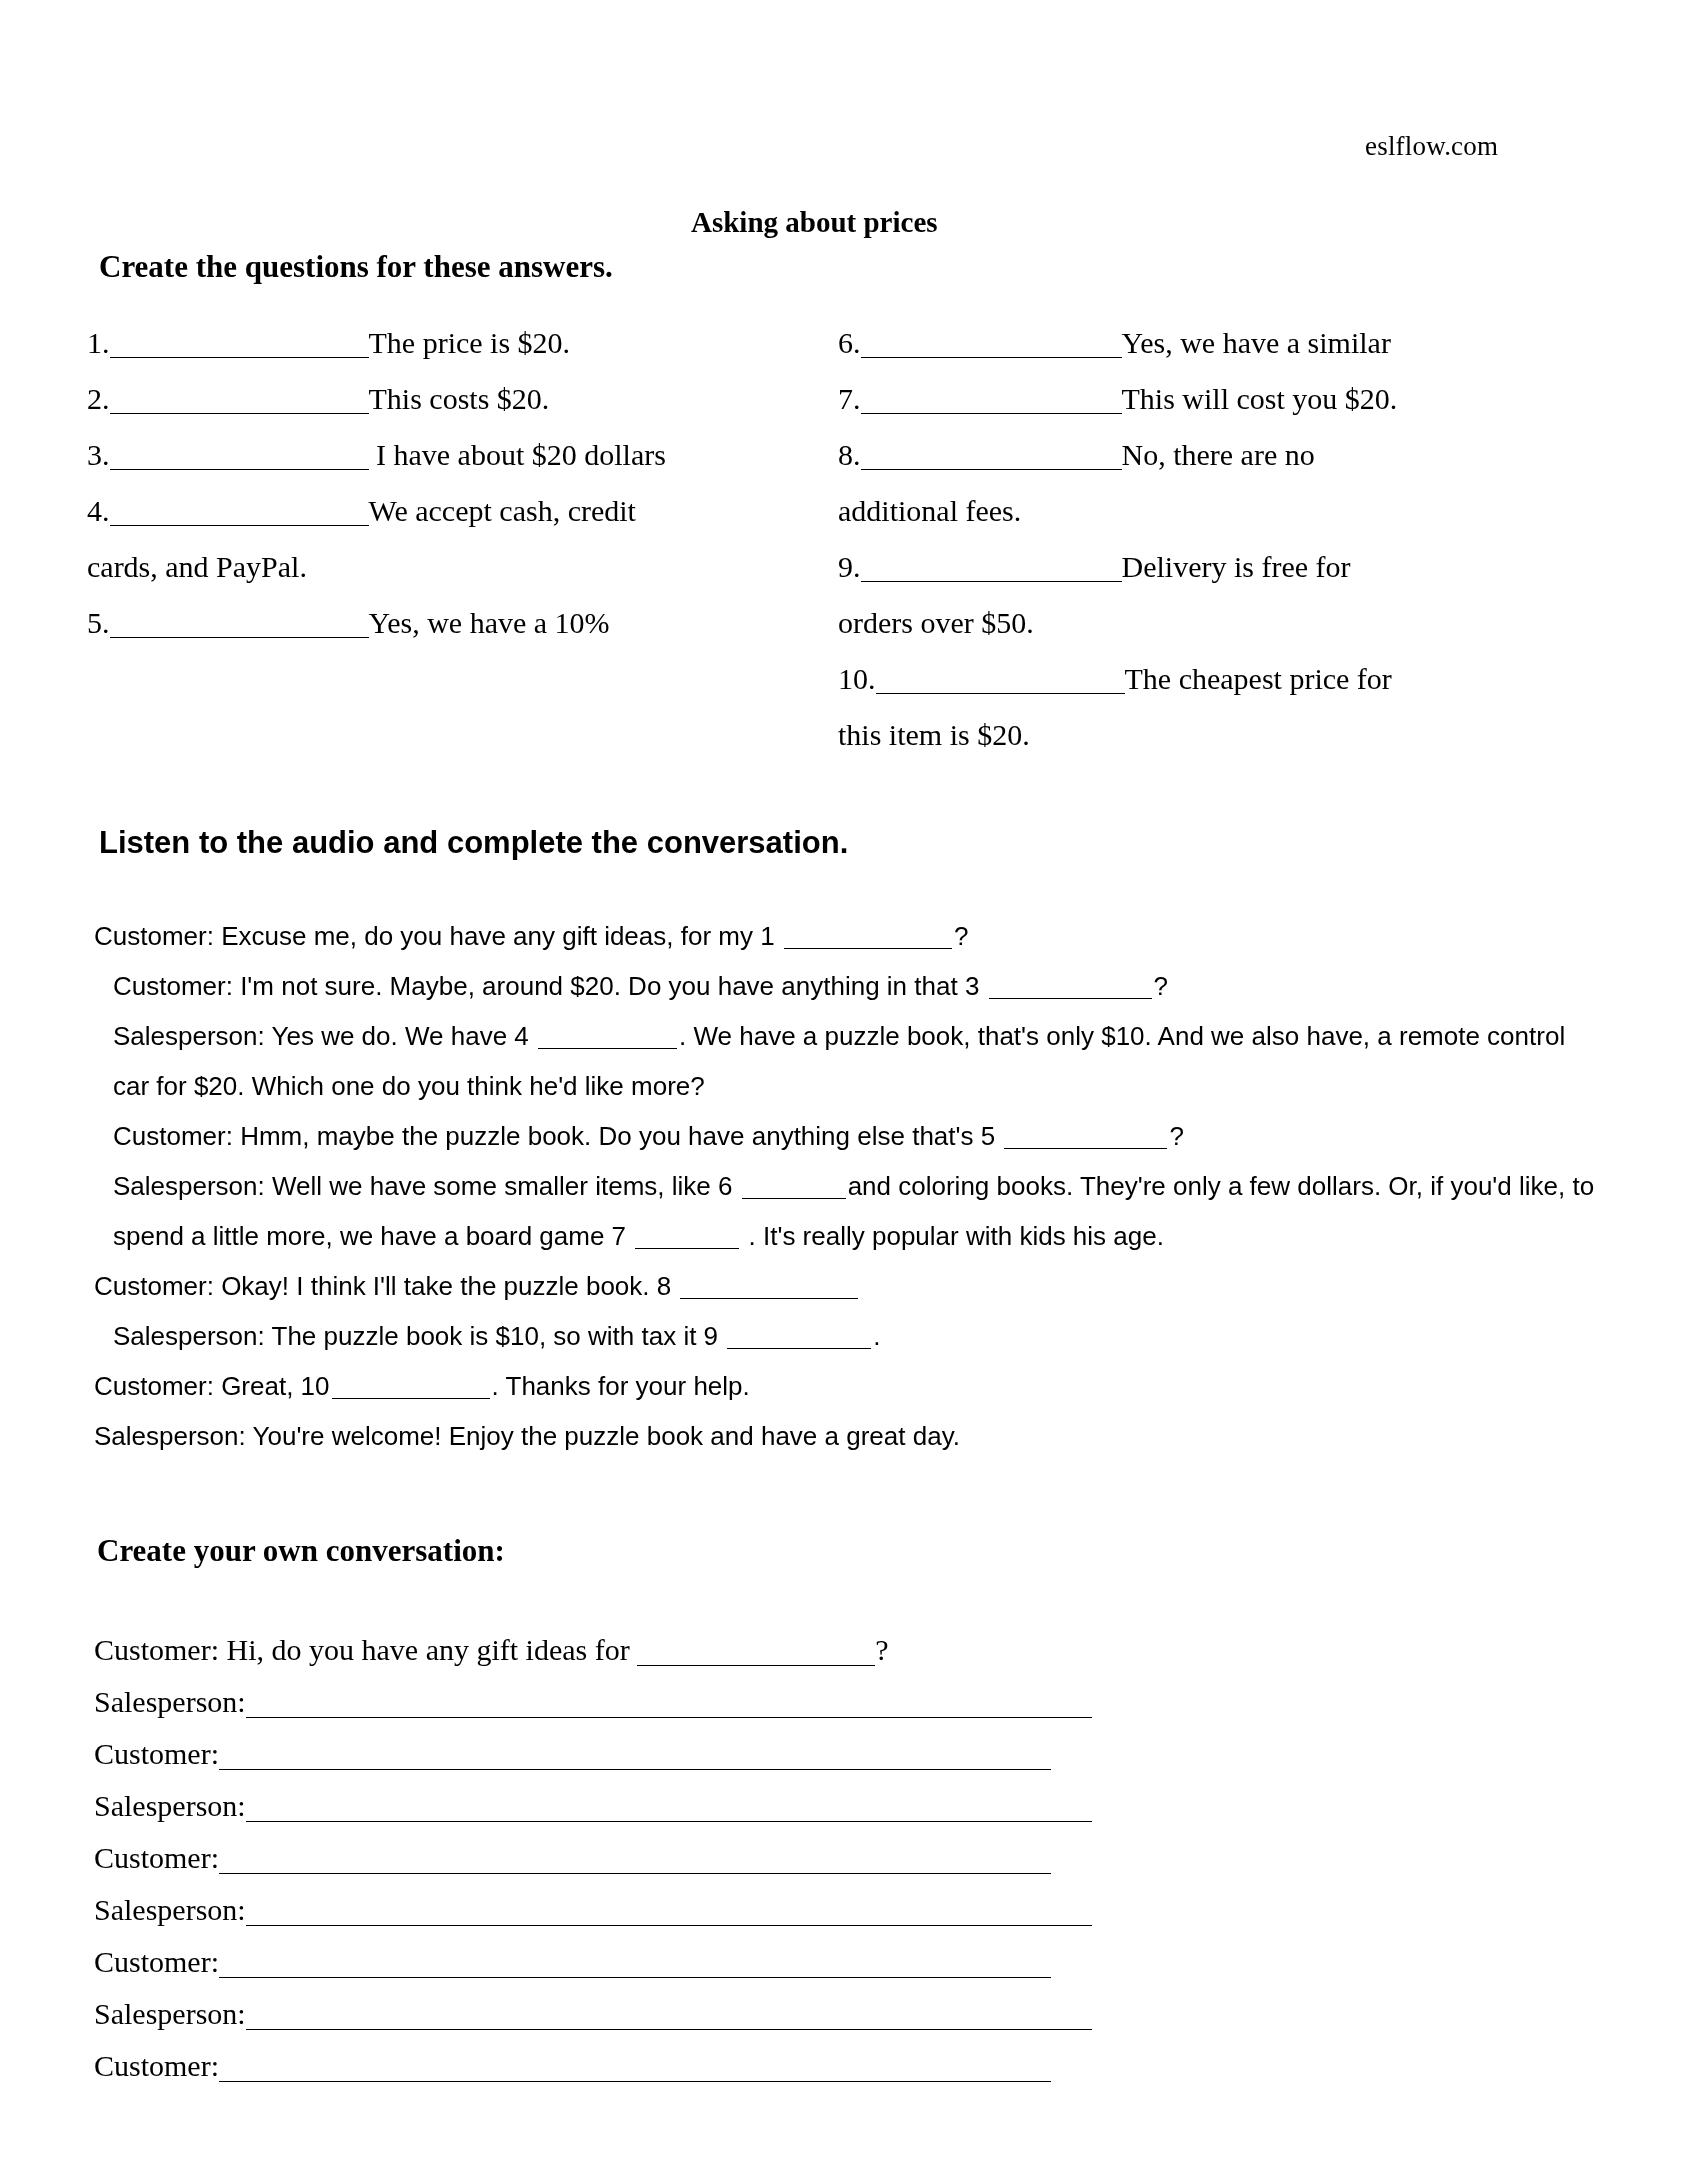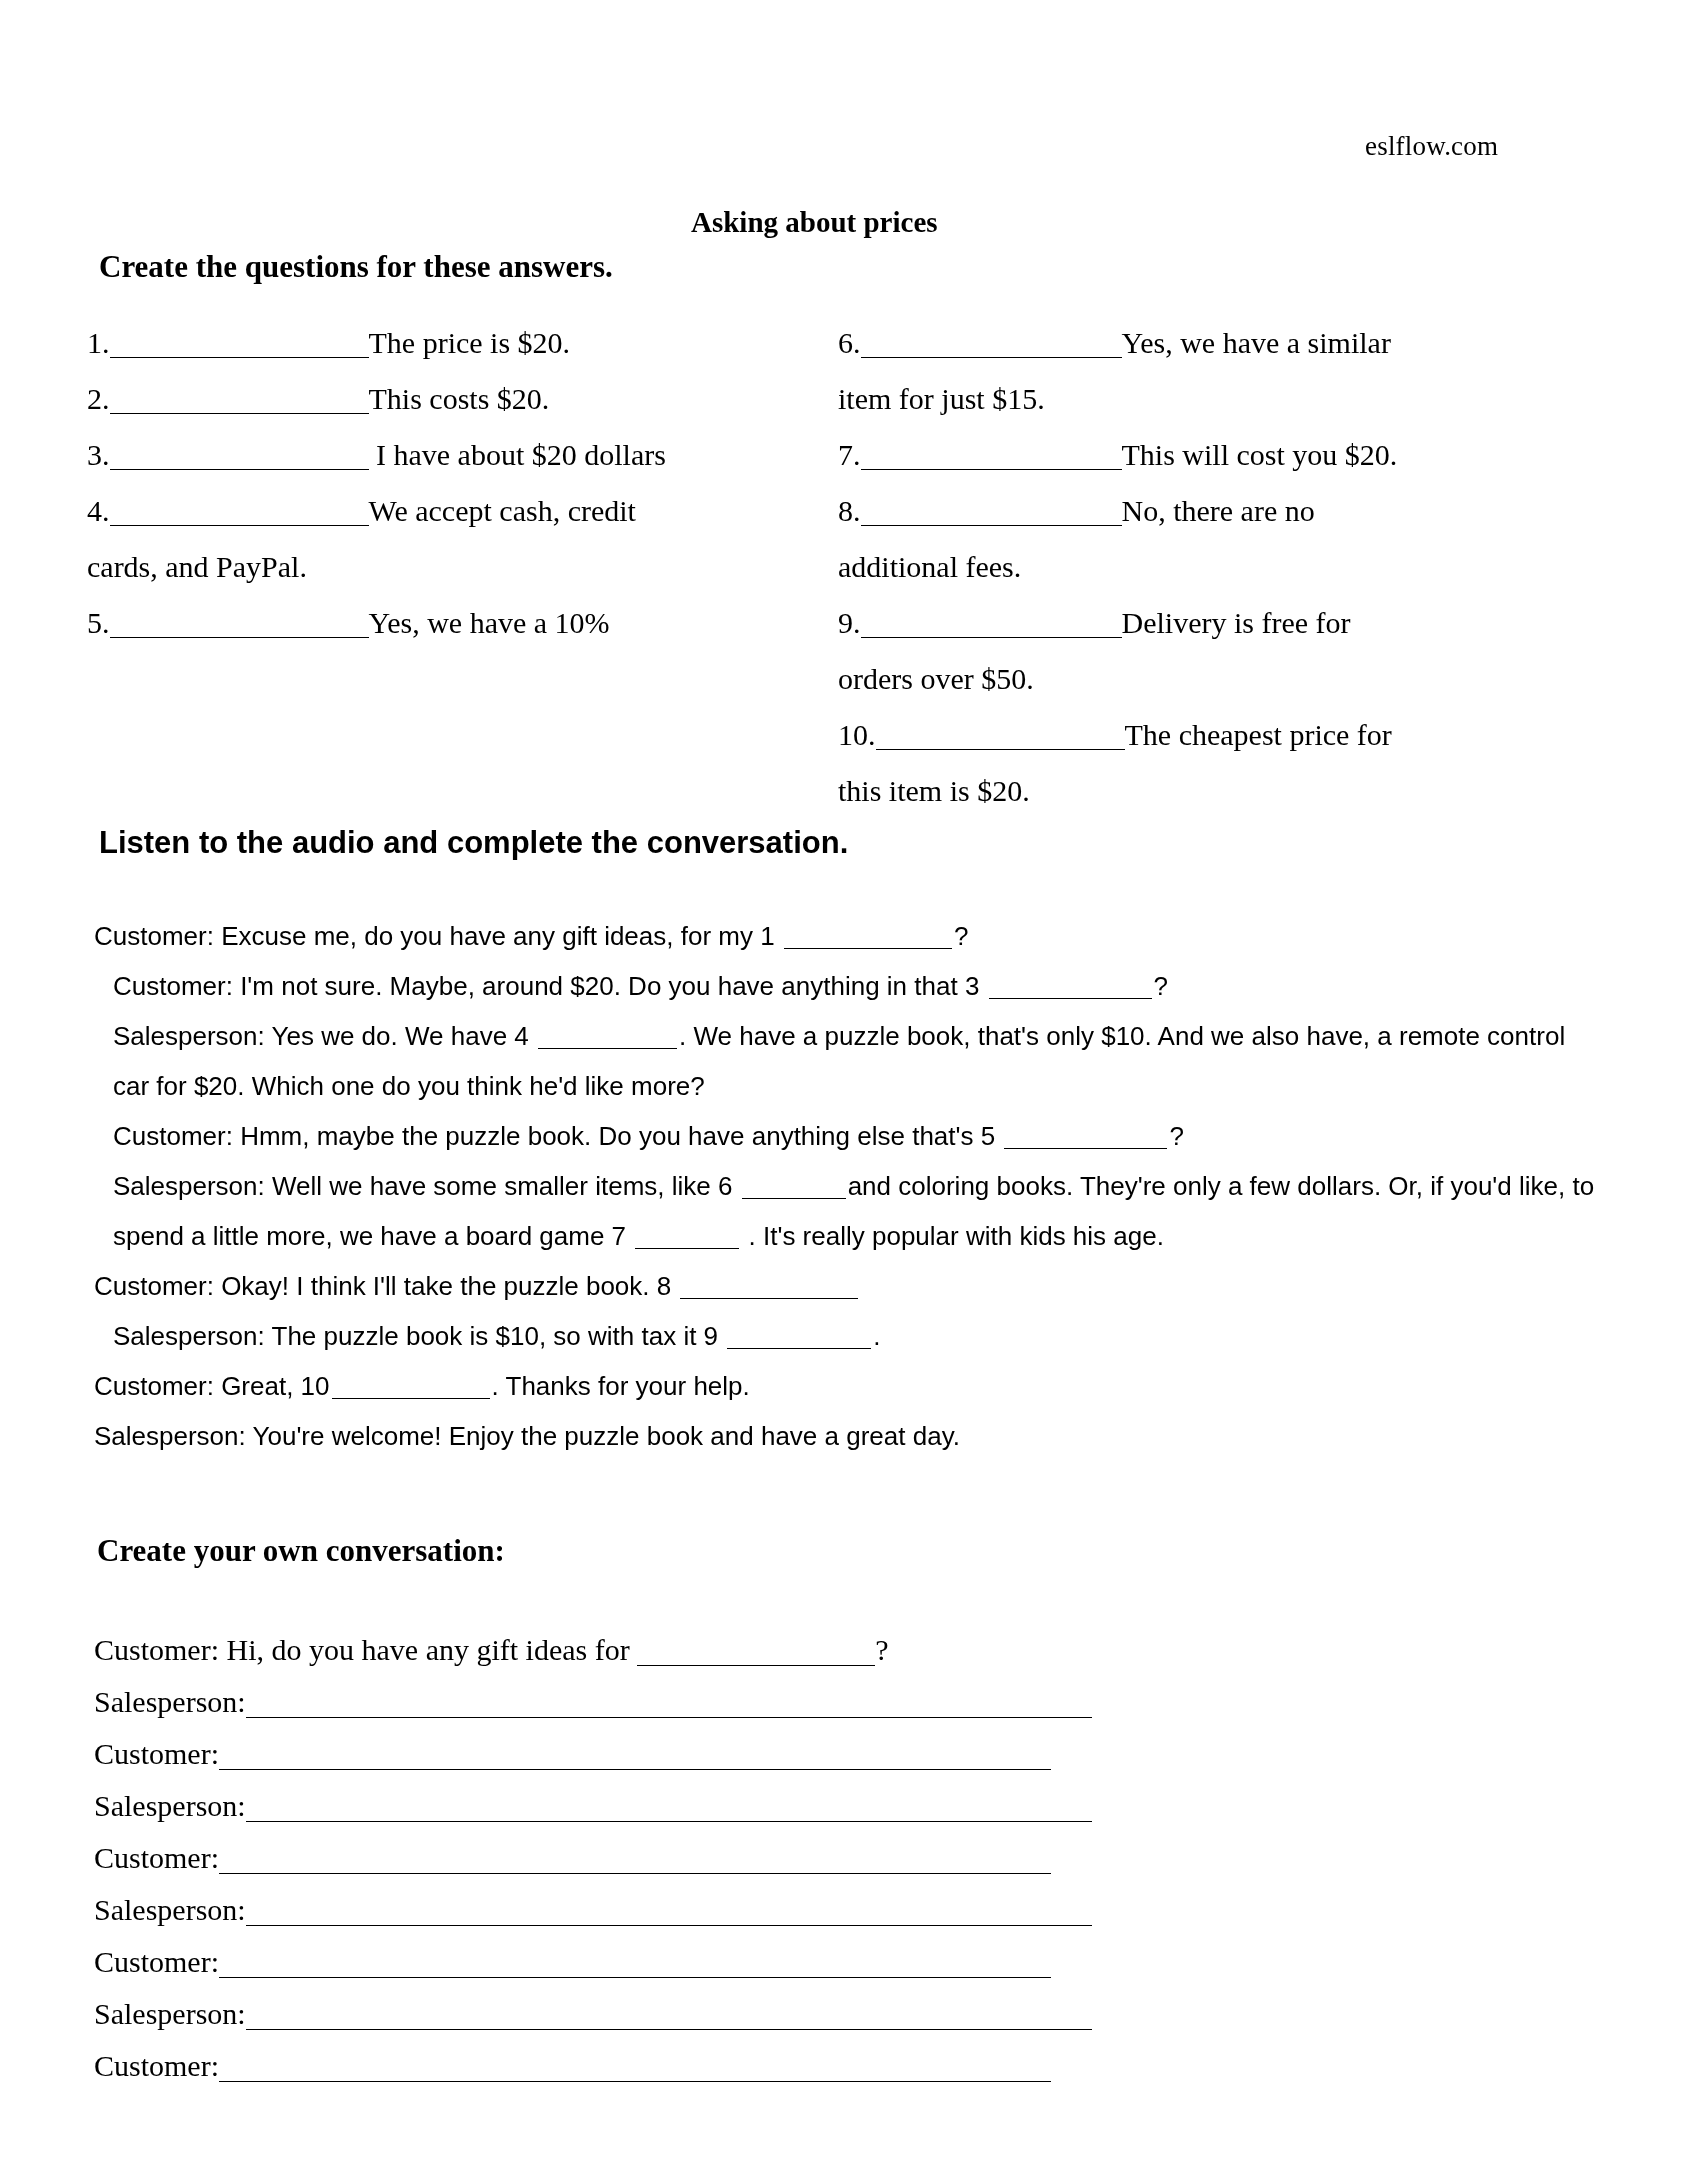--- a/index.html
+++ b/index.html
@@ -184,21 +184,20 @@
     <div class="q-col left" id="col-left">
         <div class="q-item"><span class="q-num">1.</span><span class="q-blank" style="width: 259px;"></span><span class="q-ans">The price is $20.</span></div>
         <div class="q-item"><span class="q-num">2.</span><span class="q-blank" style="width: 259px;"></span><span class="q-ans">This costs $20.</span></div>
         <div class="q-item"><span class="q-num">3.</span><span class="q-blank" style="width: 259px;"></span><span class="q-ans"> I have about $20 dollars</span></div>
         <div class="q-item"><span class="q-num">4.</span><span class="q-blank" style="width: 259px;"></span><span class="q-ans">We accept cash, credit</span></div>
         <div class="q-cont">cards, and PayPal.</div>
         <div class="q-item"><span class="q-num">5.</span><span class="q-blank" style="width: 259px;"></span><span class="q-ans">Yes, we have a 10%</span></div>
       </div>
     <div class="q-col right" id="col-right">
         <div class="q-item"><span class="q-num">6.</span><span class="q-blank" style="width: 261px;"></span><span class="q-ans">Yes, we have a similar</span></div>
-        <div class="q-cont">item for just $15.</div>
         <div class="q-item"><span class="q-num">7.</span><span class="q-blank" style="width: 261px;"></span><span class="q-ans">This will cost you $20.</span></div>
         <div class="q-item"><span class="q-num">8.</span><span class="q-blank" style="width: 261px;"></span><span class="q-ans">No, there are no</span></div>
         <div class="q-cont">additional fees.</div>
         <div class="q-item"><span class="q-num">9.</span><span class="q-blank" style="width: 261px;"></span><span class="q-ans">Delivery is free for</span></div>
         <div class="q-cont">orders over $50.</div>
         <div class="q-item"><span class="q-num">10.</span><span class="q-blank" style="width: 249px;"></span><span class="q-ans">The cheapest price for</span></div>
         <div class="q-cont">this item is $20.</div>
       </div>
   </div>
 

